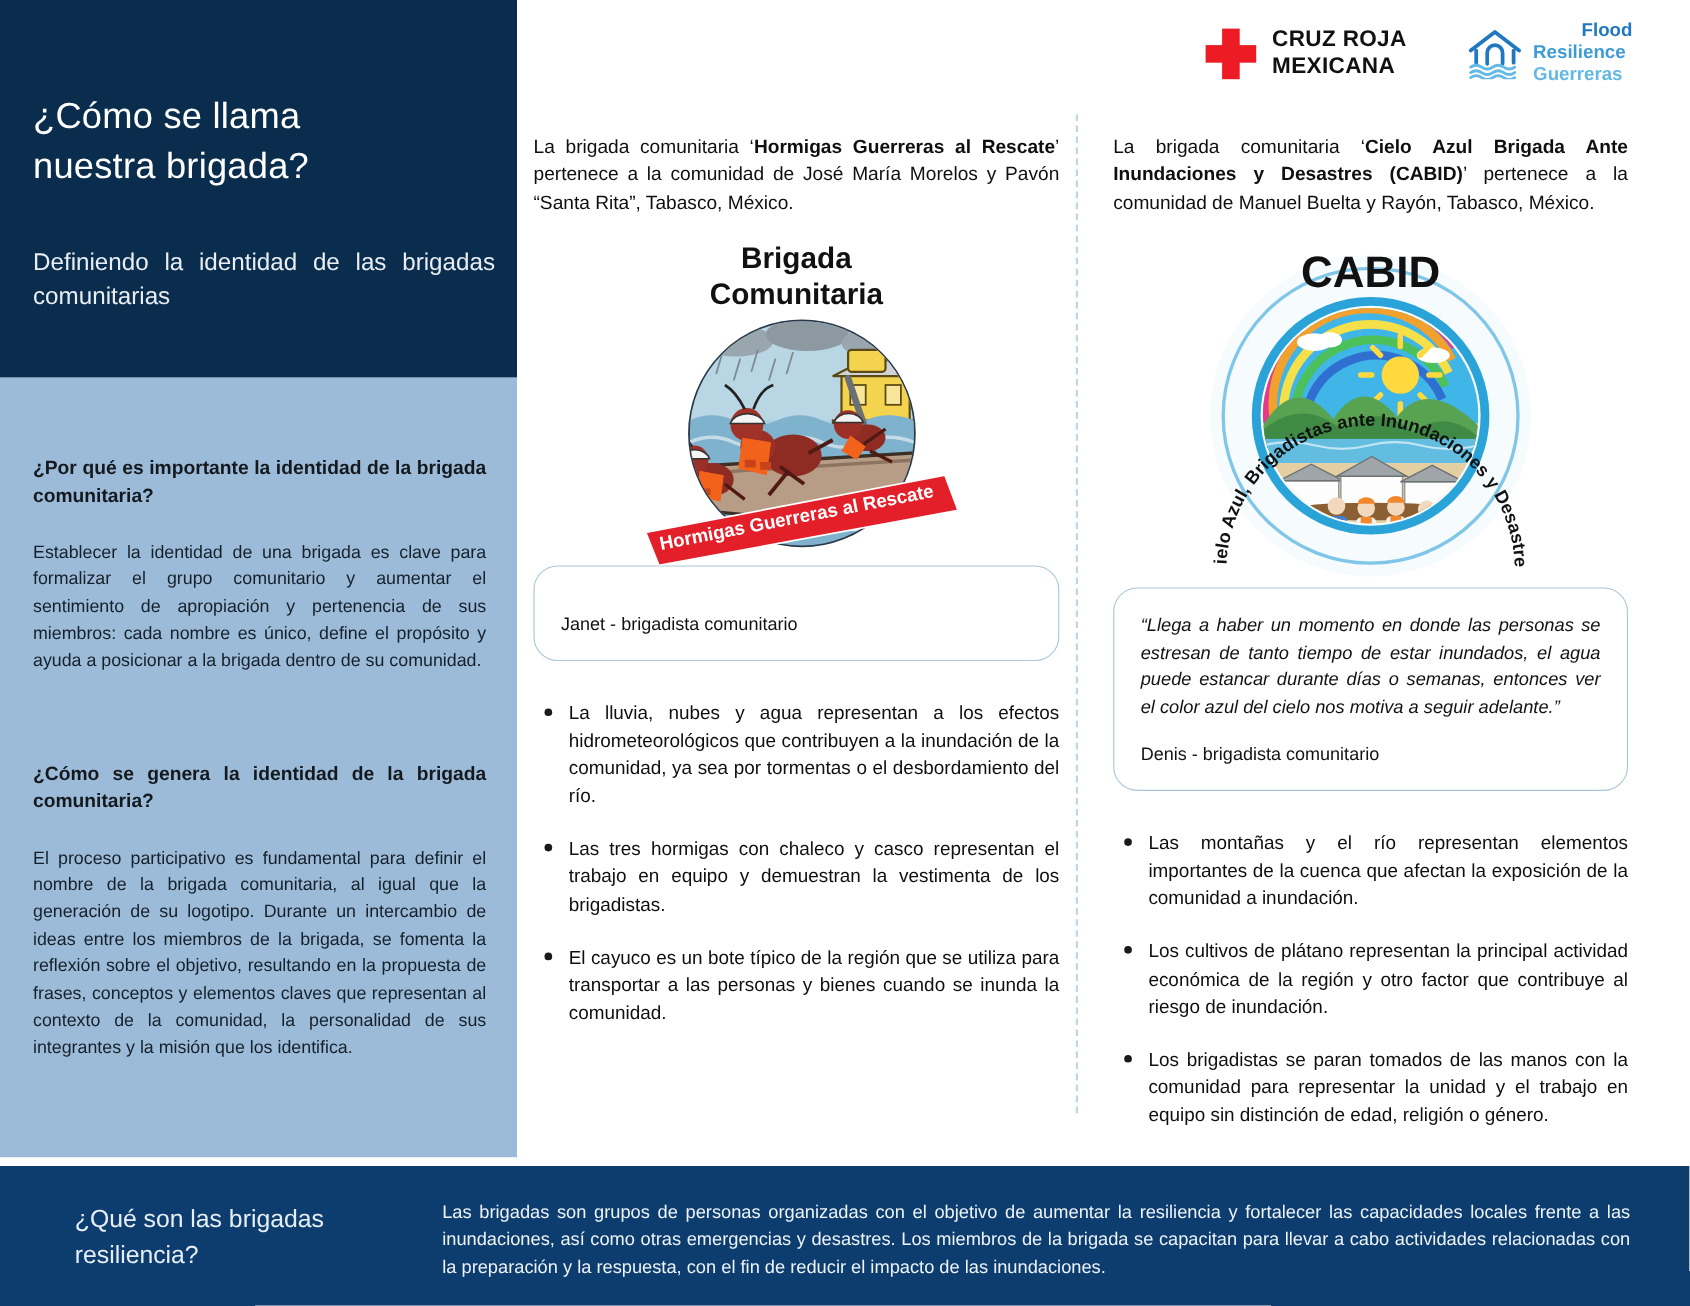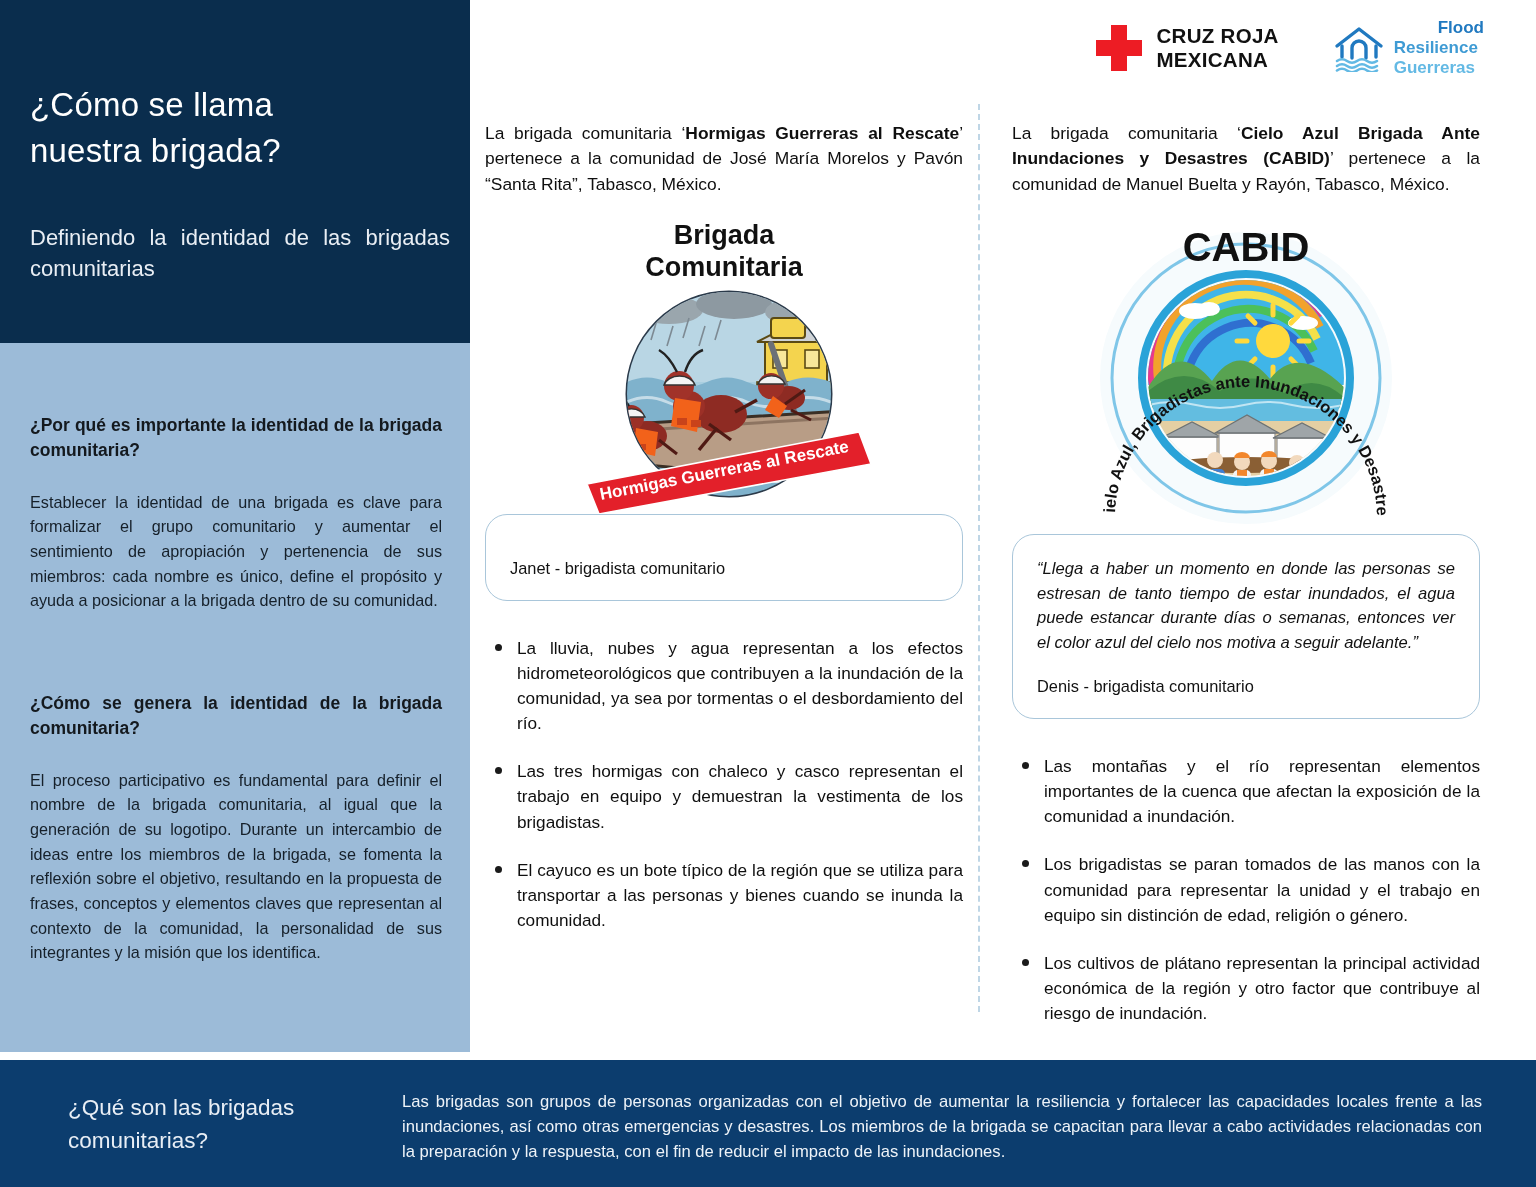--- a/index.html
+++ b/index.html
@@ -39,21 +39,21 @@
     color:#16202a;font-size:16.2px;line-height:1.52;font-weight:400;
     text-align:justify;
   }
   .block-a{position:absolute;left:30px;top:70px;width:412px;}
   .block-a .lb-p{margin-top:26px;}
   .block-b{position:absolute;left:30px;top:348px;width:412px;}
   .block-b .lb-p{margin-top:26px;}
 
   
   .logos{position:absolute;right:52px;top:18px;display:flex;align-items:center;gap:54px;}
-  .crm{display:flex;align-items:center;gap:14px;}
+  .crm{display:flex;align-items:flex-end;gap:14px;}
   .crm-cross{position:relative;width:46px;height:46px;}
   .crm-cross:before,.crm-cross:after{content:"";position:absolute;background:#ed1c24;}
   .crm-cross:before{left:15px;top:0;width:16px;height:46px;}
   .crm-cross:after{left:0;top:15px;width:46px;height:16px;}
   .crm-text{
     font-size:20.5px;font-weight:700;line-height:1.16;color:#111;
     letter-spacing:.3px;
   }
   .fra{display:flex;align-items:center;gap:9px;}
   .fra-mark{width:52px;height:48px;}
@@ -407,21 +407,21 @@
     </svg>
   </div>
 
   <div class="quote-box">
     <p class="quote-text">“Llega a haber un momento en donde las personas se estresan de tanto tiempo de estar inundados, el agua puede estancar durante días o semanas, entonces ver el color azul del cielo nos motiva a seguir adelante.”</p>
     <p class="quote-author">Denis - brigadista comunitario</p>
   </div>
 
   <ul class="points">
     <li>Las montañas y el río representan elementos importantes de la cuenca que afectan la exposición de la comunidad a inundación.</li>
+    <li>Los cultivos de plátano representan la principal actividad económica de la región y otro factor que contribuye al riesgo de inundación.</li>
     <li>Los brigadistas se paran tomados de las manos con la comunidad para representar la unidad y el trabajo en equipo sin distinción de edad, religión o género.</li>
-    <li>Los cultivos de plátano representan la principal actividad económica de la región y otro factor que contribuye al riesgo de inundación.</li>
   </ul>
 </div>
 
 <div class="footer">
-  <div class="footer-q">¿Qué son las brigadas comunitarias?</div>
+  <div class="footer-q">¿Qué son las brigadas resiliencia?</div>
   <div class="footer-p">Las brigadas son grupos de personas organizadas con el objetivo de aumentar la resiliencia y fortalecer las capacidades locales frente a las inundaciones, así como otras emergencias y desastres. Los miembros de la brigada se capacitan para llevar a cabo actividades relacionadas con la preparación y la respuesta, con el fin de reducir el impacto de las inundaciones.</div>
 </div>
 
 </body></html>

